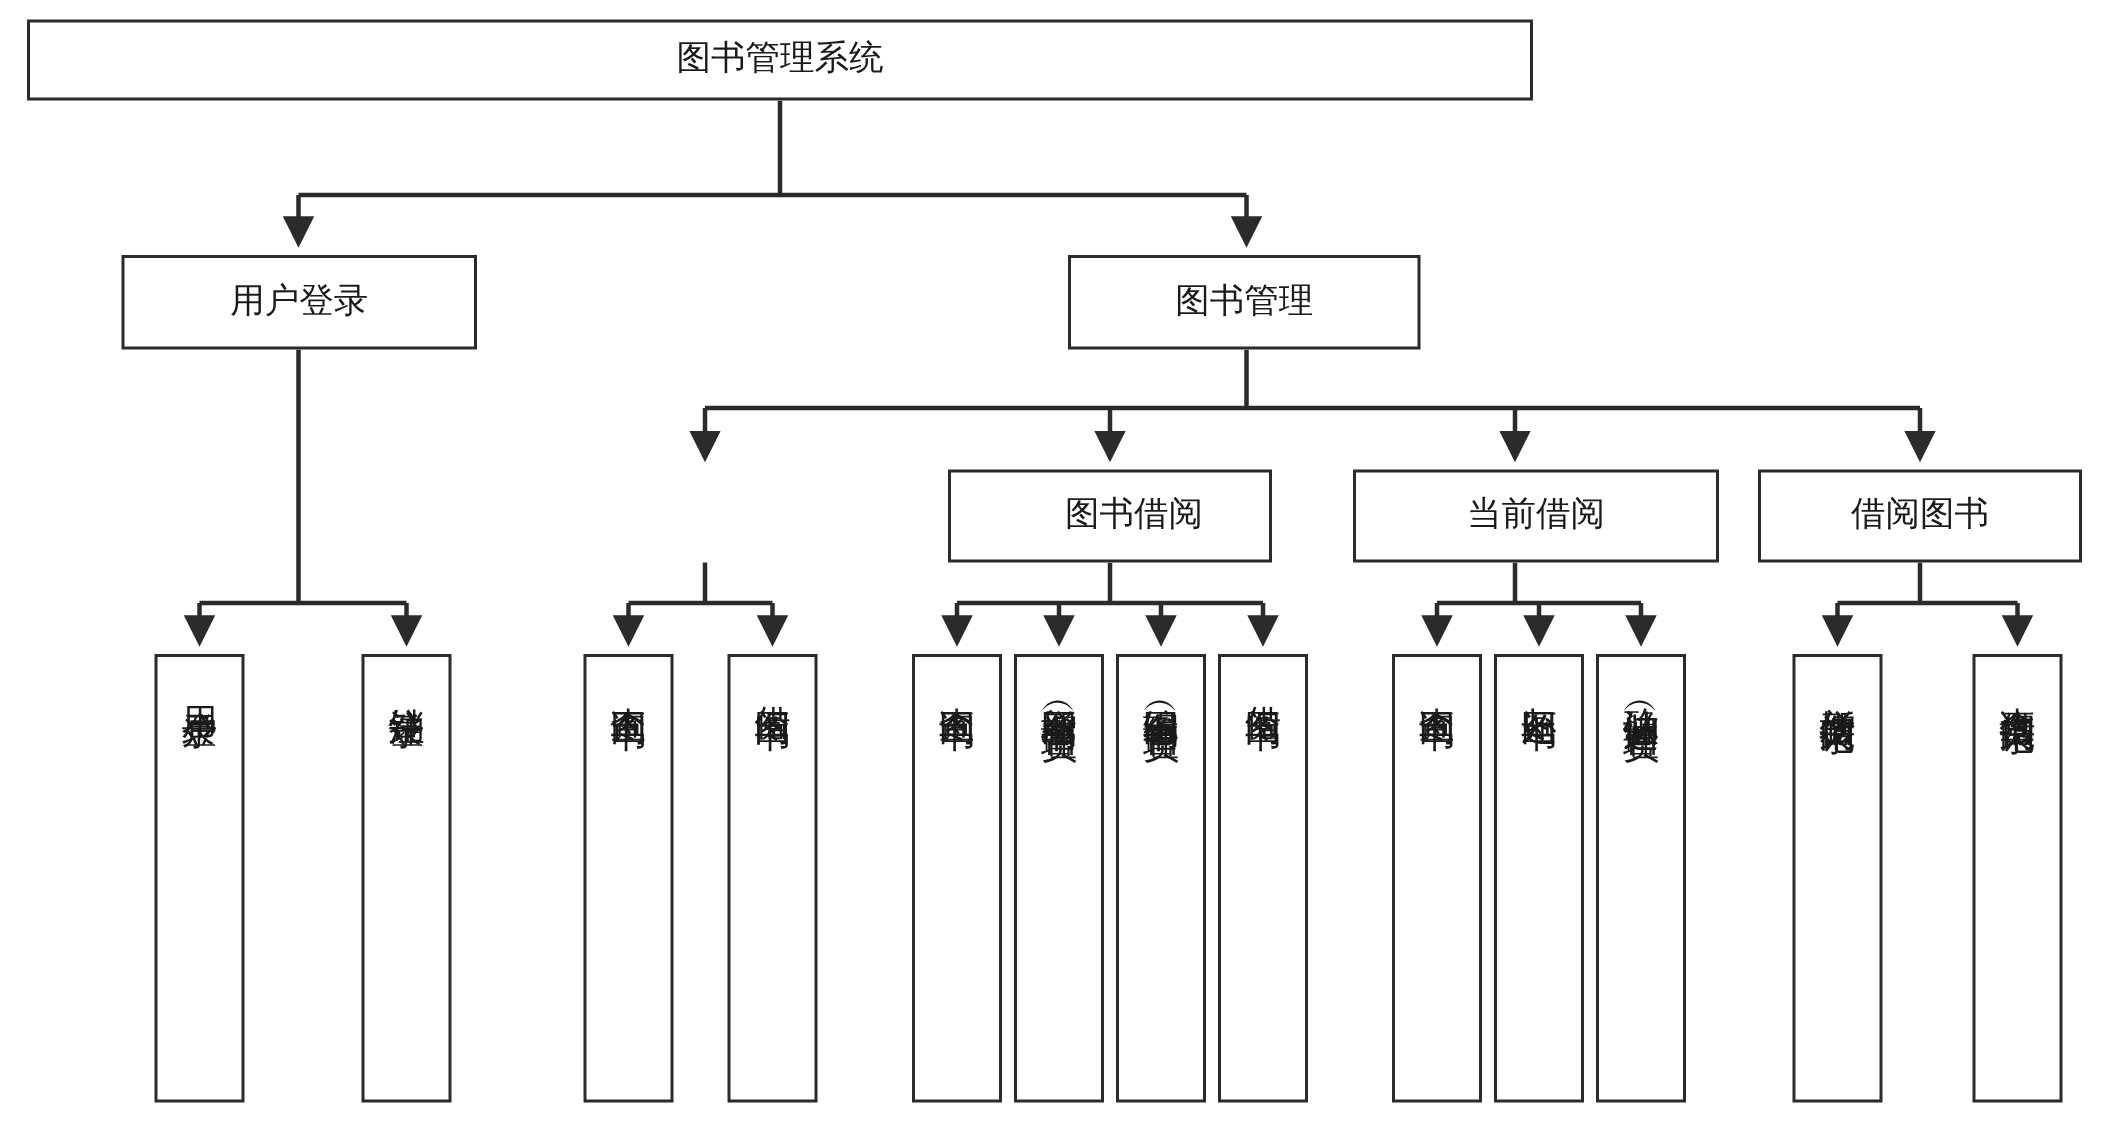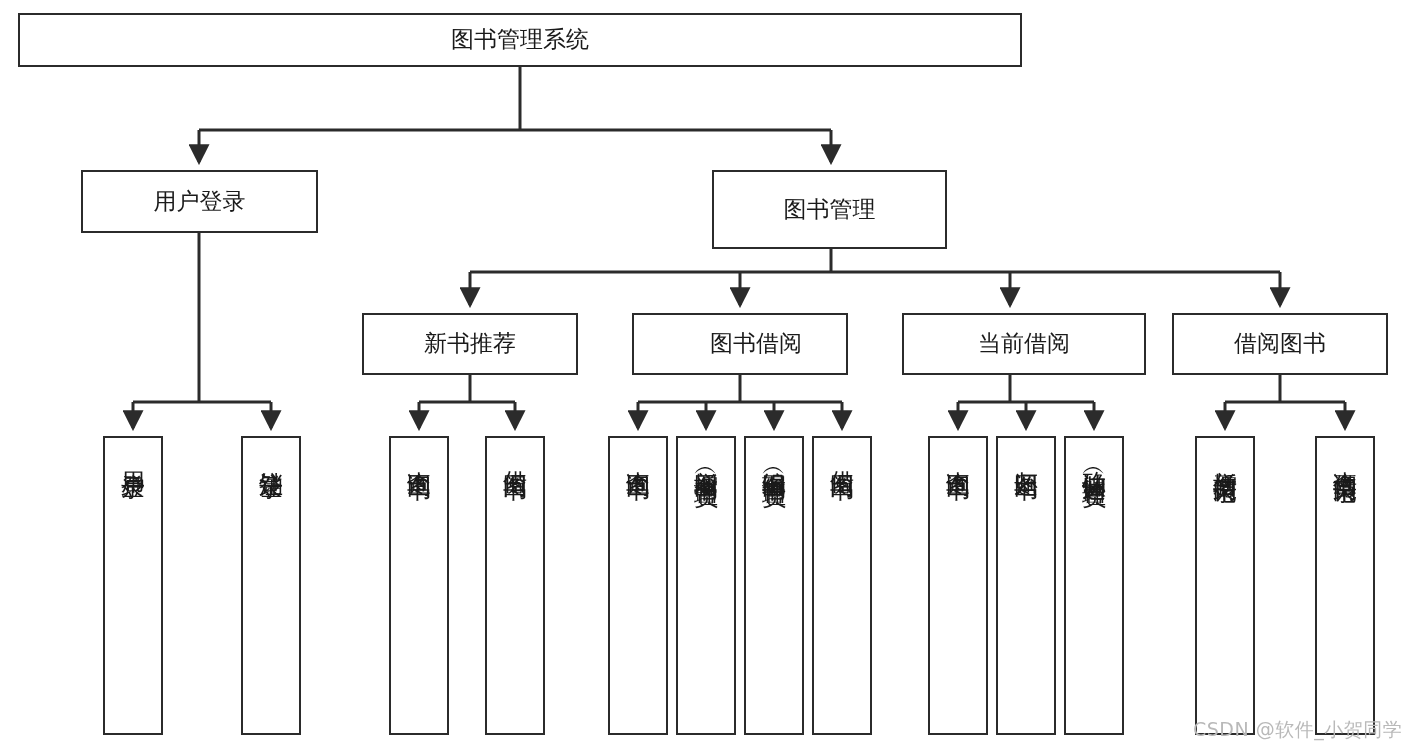--- a/index.html
+++ b/index.html
@@ -121,27 +121,24 @@
     </g>
   </svg>
 
   <div class="node horiz" style="left: 18px; top: 13px; width: 1004px; height: 54px;">
     <span class="label">图书管理系统</span>
   </div>
 
   <div class="node horiz" style="left: 81px; top: 170px; width: 237px; height: 63px;">
     <span class="label">用户登录</span>
   </div>
-  <div class="node horiz" style="left: 712px; top: 170px; width: 235px; height: 79px;">
+  <div class="node horiz" style="left: 712px; top: 170px; width: 235px; height: 63px;">
     <span class="label">图书管理</span>
   </div>
 
-  <div class="node horiz" style="left: 362px; top: 313px; width: 216px; height: 62px;">
-    <span class="label">新书推荐</span>
-  </div>
   <div class="node horiz" style="left: 632px; top: 313px; width: 216px; height: 62px; padding-left: 32px;">
     <span class="label">图书借阅</span>
   </div>
   <div class="node horiz" style="left: 902px; top: 313px; width: 244px; height: 62px;">
     <span class="label">当前借阅</span>
   </div>
   <div class="node horiz" style="left: 1172px; top: 313px; width: 216px; height: 62px;">
     <span class="label">借阅图书</span>
   </div>
 
@@ -178,15 +175,14 @@
   <div class="node vert" style="left: 1064px; top: 436px; width: 60px; height: 299px;">
     <span class="label">确认归还（管理员）</span>
   </div>
   <div class="node vert" style="left: 1195px; top: 436px; width: 60px; height: 299px;">
     <span class="label">新增借阅记录</span>
   </div>
   <div class="node vert" style="left: 1315px; top: 436px; width: 60px; height: 299px;">
     <span class="label">查询借阅记录</span>
   </div>
 
-  <div class="watermark" style="left: 1193px; top: 717px;">CSDN @软件_小贺同学</div>
 
 </div>
 
 </body></html>

